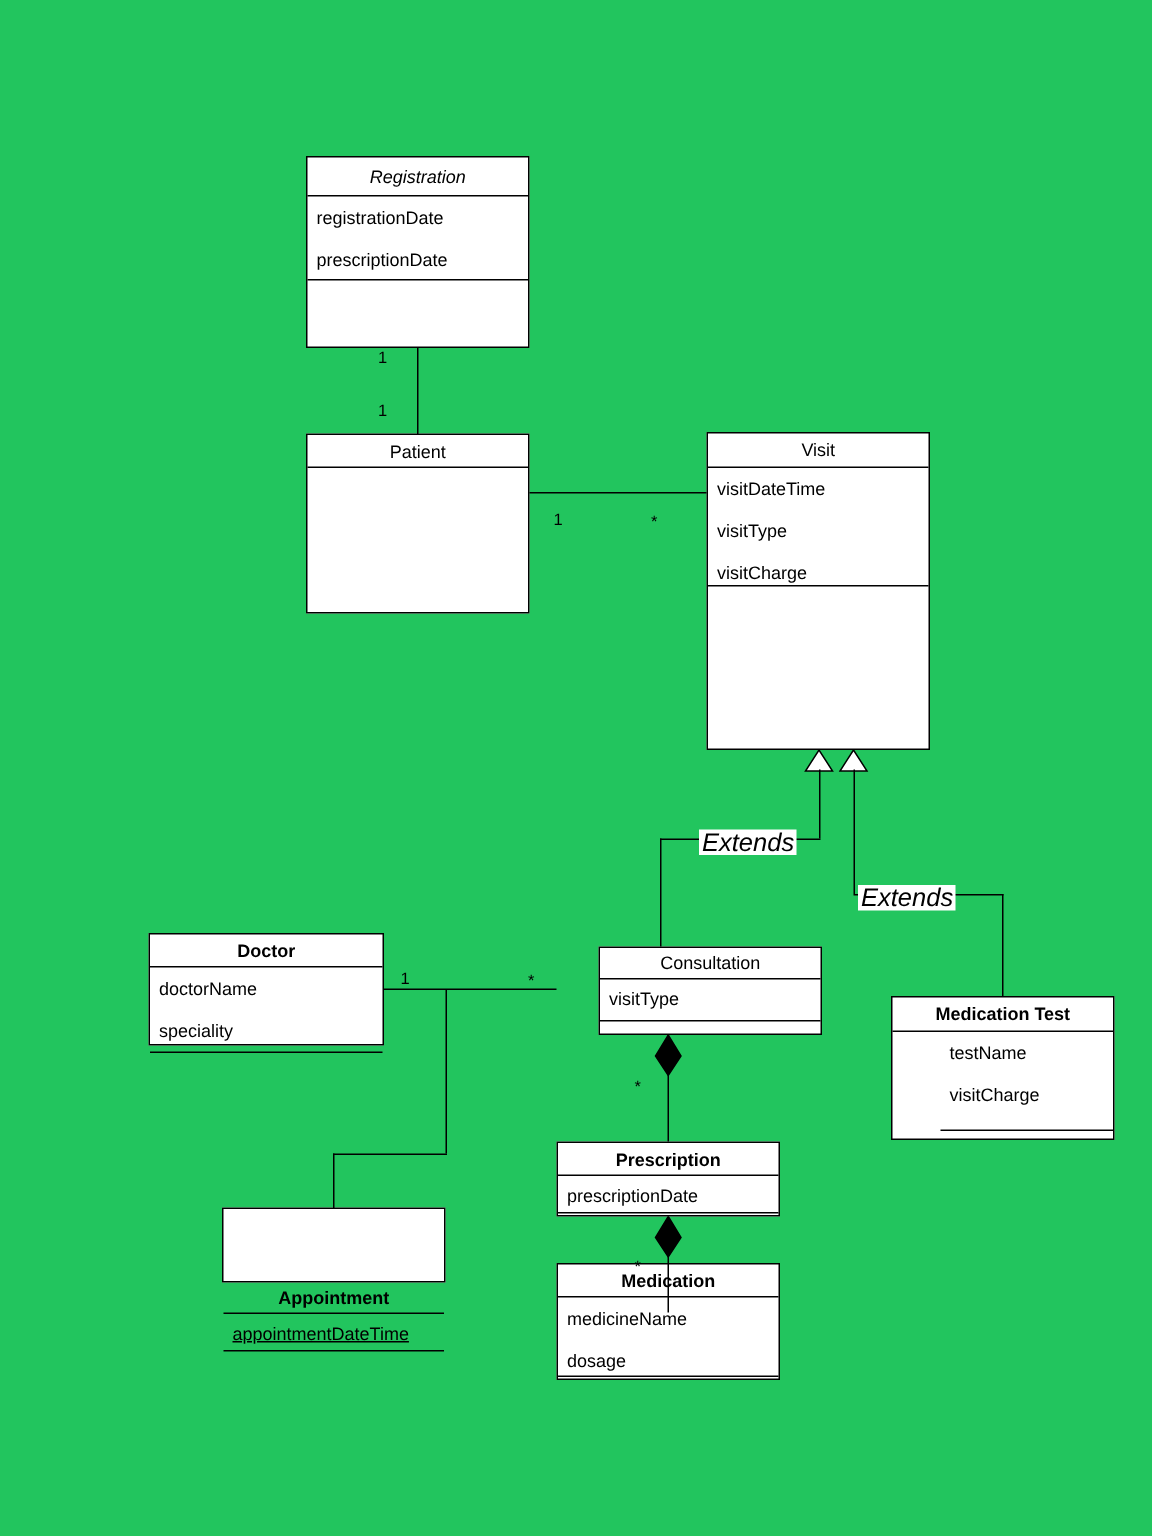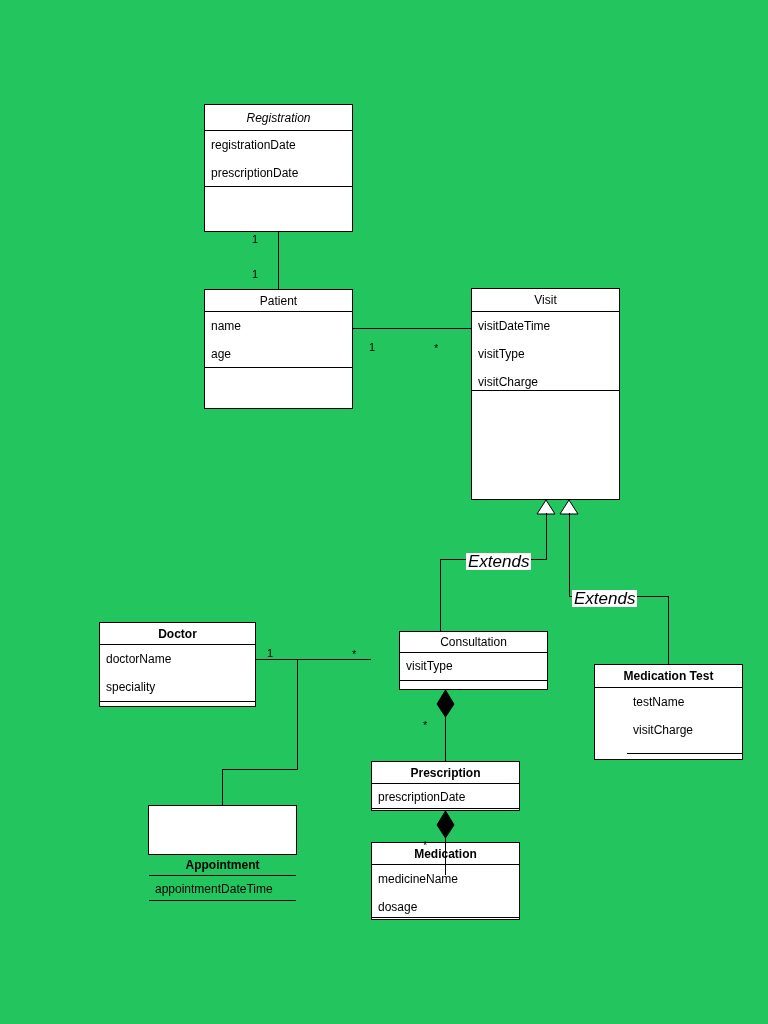--- a/index.html
+++ b/index.html
@@ -100,38 +100,34 @@
     <div class="cls-title italic" style="height:26px;">Registration</div>
     <div class="cls-attrs" style="height:56px;">
       <div class="cls-attr">registrationDate</div>
       <div class="cls-attr">prescriptionDate</div>
     </div>
     <div class="cls-ops"></div>
   </div>
 
   <div class="uml-class" style="left:204px; top:289px; width:149px; height:120px;">
     <div class="cls-title" style="height:22px;">Patient</div>
-    <div class="cls-attrs" style="height:56px;">
-      <div class="cls-attr">name</div>
-      <div class="cls-attr">age</div>
-    </div>
     <div class="cls-ops"></div>
   </div>
 
   <div class="uml-class" style="left:471px; top:288px; width:149px; height:212px;">
     <div class="cls-title" style="height:23px;">Visit</div>
     <div class="cls-attrs" style="height:79px;">
       <div class="cls-attr">visitDateTime</div>
       <div class="cls-attr">visitType</div>
       <div class="cls-attr">visitCharge</div>
     </div>
     <div class="cls-ops"></div>
   </div>
 
-  <div class="uml-class" style="left:99px; top:622px; width:157px; height:85px;">
+  <div class="uml-class" style="left:99px; top:622px; width:157px; height:75px;">
     <div class="cls-title bold" style="height:22px;">Doctor</div>
     <div class="cls-attrs" style="height:57px;">
       <div class="cls-attr">doctorName</div>
       <div class="cls-attr">speciality</div>
     </div>
     <div class="cls-ops"></div>
   </div>
 
   <div class="uml-class" style="left:371px; top:631px; width:149px; height:59px;margin-left:28px;">
     <div class="cls-title" style="height:21px;">Consultation</div>
@@ -153,21 +149,21 @@
   <div class="uml-class" style="left:371px; top:761px; width:149px; height:50px;">
     <div class="cls-title bold" style="height:22px;">Prescription</div>
     <div class="cls-attrs" style="height:25px; padding-top:7px;">
       <div class="cls-attr">prescriptionDate</div>
     </div>
     <div class="cls-ops"></div>
   </div>
 
   <div class="uml-class" style="left:148px; top:805px; width:149px; height:50px;">
     <div class="cls-title bold" style="height:22px;margin-top:48px;">Appointment</div>
-    <div class="cls-attrs" style="height:25px; padding-top:7px;">
+    <div class="cls-attrs" style="height:25px; padding-top:7px;text-decoration:underline;">
       <div class="cls-attr">appointmentDateTime</div>
     </div>
     <div class="cls-ops"></div>
   </div>
 
   <div class="uml-class" style="left:371px; top:842px; width:149px; height:78px;">
     <div class="cls-title bold" style="height:22px;">Medication</div>
     <div class="cls-attrs" style="height:53px;">
       <div class="cls-attr">medicineName</div>
       <div class="cls-attr">dosage</div>

